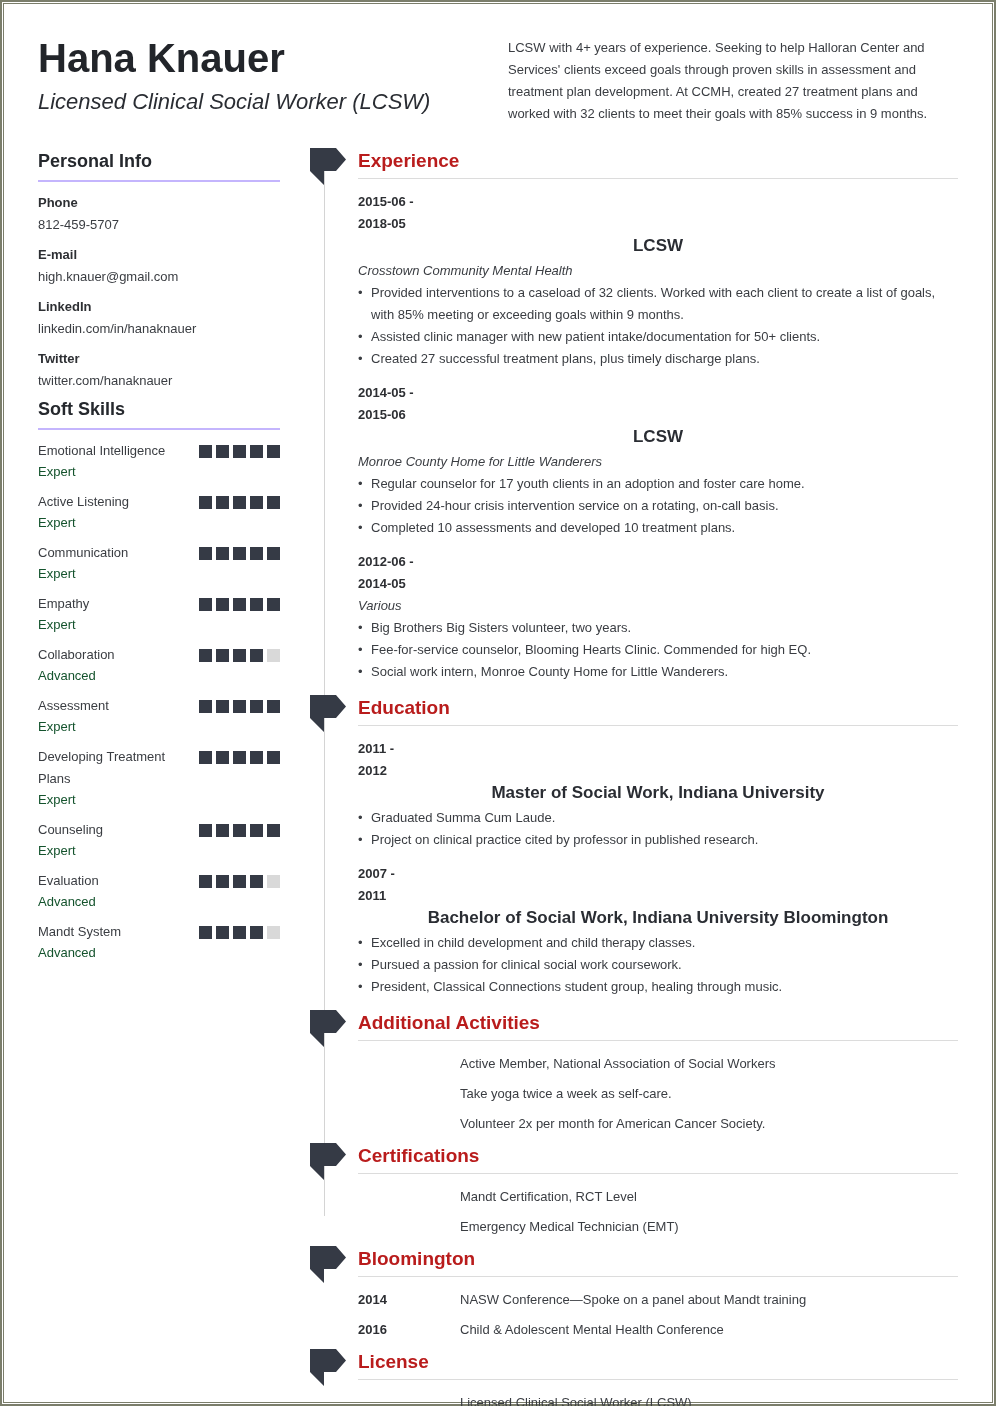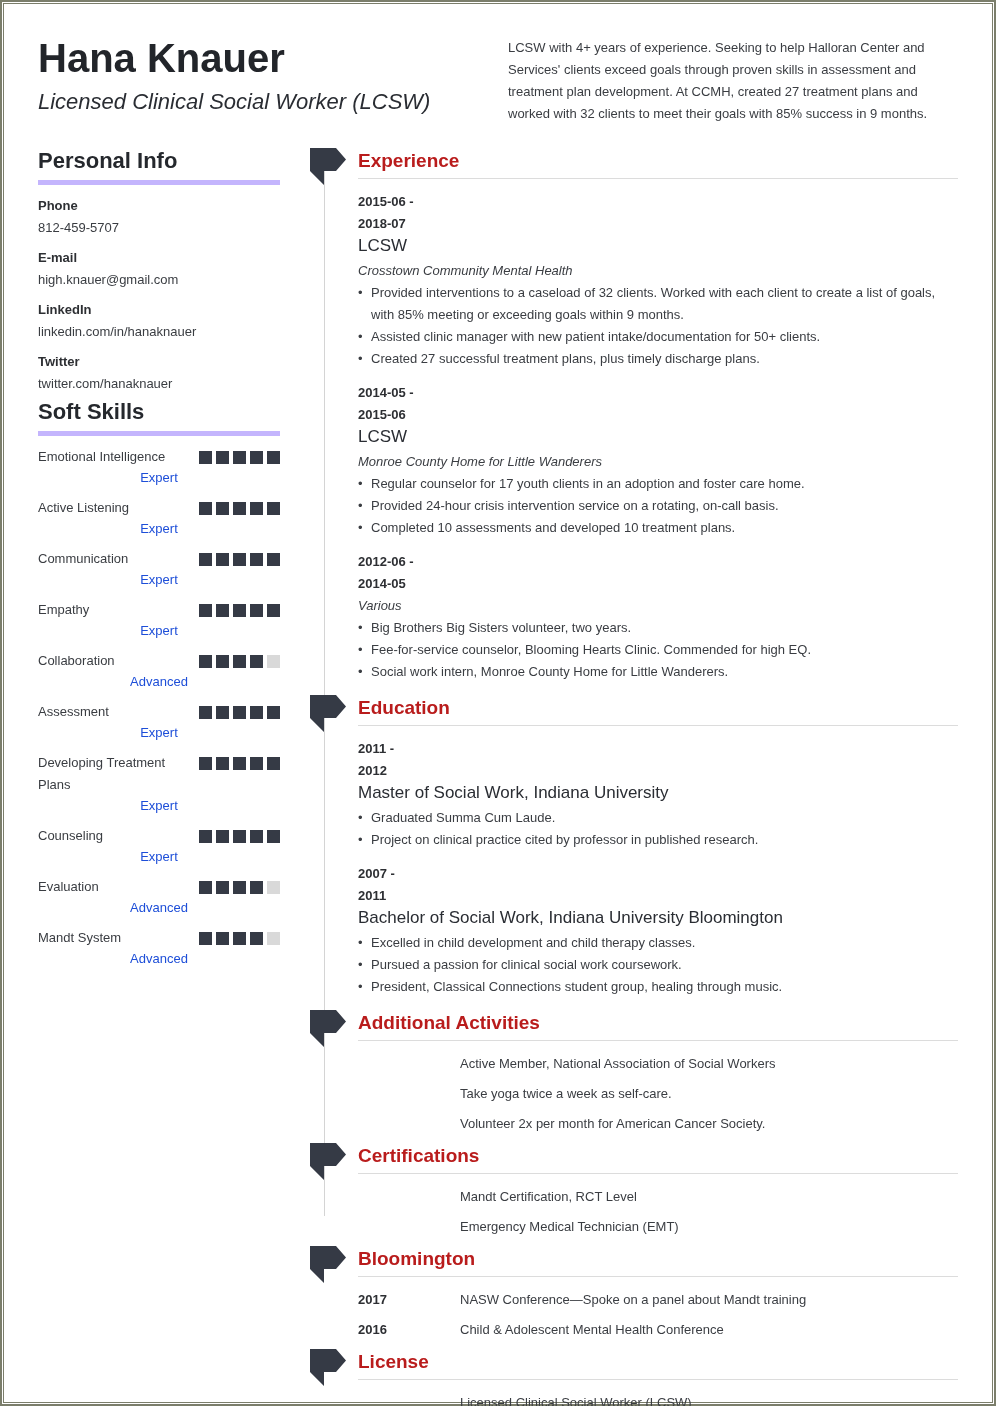--- a/index.html
+++ b/index.html
@@ -27,50 +27,50 @@
       font-size: 22px; font-style: italic; color: #2a2d33;
     }
     .summary {
       position: absolute; left: 508px; top: 37px; width: 440px;
       font-size: 13px; line-height: 22px; color: #3a3d42;
     }
 
     
     .left { position: absolute; left: 38px; top: 148px; width: 242px; }
     .sec-head {
-      font-size: 22px; font-weight: bold; color: #25282d;
-      padding-bottom: 6px; border-bottom: 5px solid #c4b5fd; margin-bottom: 10px;
+      font-size: 18px; font-weight: bold; color: #25282d;
+      padding-bottom: 6px; border-bottom: 2px solid #c4b5fd; margin-bottom: 10px;
       line-height: 26px;
     }
     .info-label { font-size: 13px; font-weight: bold; color: #2d2f33; line-height: 22px; }
     .info-value { font-size: 13px; color: #3a3d42; line-height: 22px; margin-bottom: 8px; }
     .skill { position: relative; margin-bottom: 9px; }
     .skill-name { font-size: 13px; line-height: 22px; color: #3a3d42; width: 130px; }
     .skill-bar { position: absolute; right: 0; top: 5px; display: flex; gap: 4px; }
     .sq { width: 13px; height: 13px; background: #353a45; }
     .sq.off { background: #d9d9d9; }
-    .skill-level { text-align: center; font-size: 13px; line-height: 20px; color: #1d4ed8; }
+    .skill-level { text-align: left; font-size: 13px; line-height: 20px; color: #14532d; }
 
     
     .timeline-line {
       position: absolute; left: 324px; top: 170px; width: 1px; height: 1046px; background: #d4d4d4;
     }
     .right { position: absolute; left: 358px; top: 148px; width: 600px; }
     .rsec { position: relative; }
     .flag {
       position: absolute; left: -48px; top: 0; width: 36px; height: 37px;
     }
     .rsec-head {
       font-size: 19px; font-weight: bold; color: #b91c1c;
       line-height: 26px; padding-bottom: 4px; border-bottom: 1px solid #dcdcdc; margin-bottom: 12px;
     }
     .entry { display: flex; margin-bottom: 12px; flex-direction: column; }
     .entry-date { width: 102px; font-size: 13px; font-weight: bold; color: #2d2f33; line-height: 22px; }
     .entry-body { flex: 1; }
-    .entry-title { font-size: 17px; font-weight: normal; color: #2a2d33; line-height: 22px; margin-bottom: 3px; }
+    .entry-title { font-size: 17px; font-weight: bold; color: #2a2d33; line-height: 22px; margin-bottom: 3px; text-align: center; }
     .entry-org { font-size: 13px; font-style: italic; color: #3a3d42; line-height: 22px; }
     .bullets { list-style: none; }
     .bullets li {
       position: relative; padding-left: 13px; font-size: 13px; line-height: 22px; color: #3a3d42;
     }
     .bullets li::before {
       content: "\2022"; position: absolute; left: 0; top: 0; color: #3a3d42;
     }
     .plain-row { display: flex; font-size: 13px; line-height: 22px; color: #3a3d42; margin-bottom: 8px; }
     .plain-row .k { width: 102px; font-weight: bold; color: #2d2f33; }
@@ -234,21 +234,21 @@
 
   <section class="rsec" style="margin-bottom:6px;">
     <svg class="flag" viewBox="0 0 36 37">
         <path d="M0 0 H26 L36 11.5 L26 23 H14 L14 37 L0 23 Z" fill="#353a45"></path>
       </svg>
     <h2 class="rsec-head">Experience</h2>
     <div>
         <div class="entry">
           <div class="entry-date">
             <div>2015-06 -</div>
-            <div>2018-07</div>
+            <div>2018-05</div>
           </div>
           <div class="entry-body">
             <div class="entry-title">LCSW</div>
             <div class="entry-org">Crosstown Community Mental Health</div>
             <ul class="bullets">
               <li>Provided interventions to a caseload of 32 clients. Worked with each client to create a list of goals, with 85% meeting or exceeding goals within 9 months.</li>
               <li>Assisted clinic manager with new patient intake/documentation for 50+ clients.</li>
               <li>Created 27 successful treatment plans, plus timely discharge plans.</li>
             </ul>
           </div>
@@ -354,21 +354,21 @@
         <span>Emergency Medical Technician (EMT)</span>
       </div>
   </section>
 
   <section class="rsec" style="margin-bottom:6px;">
     <svg class="flag" viewBox="0 0 36 37">
         <path d="M0 0 H26 L36 11.5 L26 23 H14 L14 37 L0 23 Z" fill="#353a45"></path>
       </svg>
     <h2 class="rsec-head">Bloomington</h2>
     <div class="plain-row">
-        <span class="k">2017</span>
+        <span class="k">2014</span>
         <span>NASW Conference—Spoke on a panel about Mandt training</span>
       </div>
     <div class="plain-row">
         <span class="k">2016</span>
         <span>Child &amp; Adolescent Mental Health Conference</span>
       </div>
   </section>
 
   <section class="rsec">
     <svg class="flag" viewBox="0 0 36 37">

